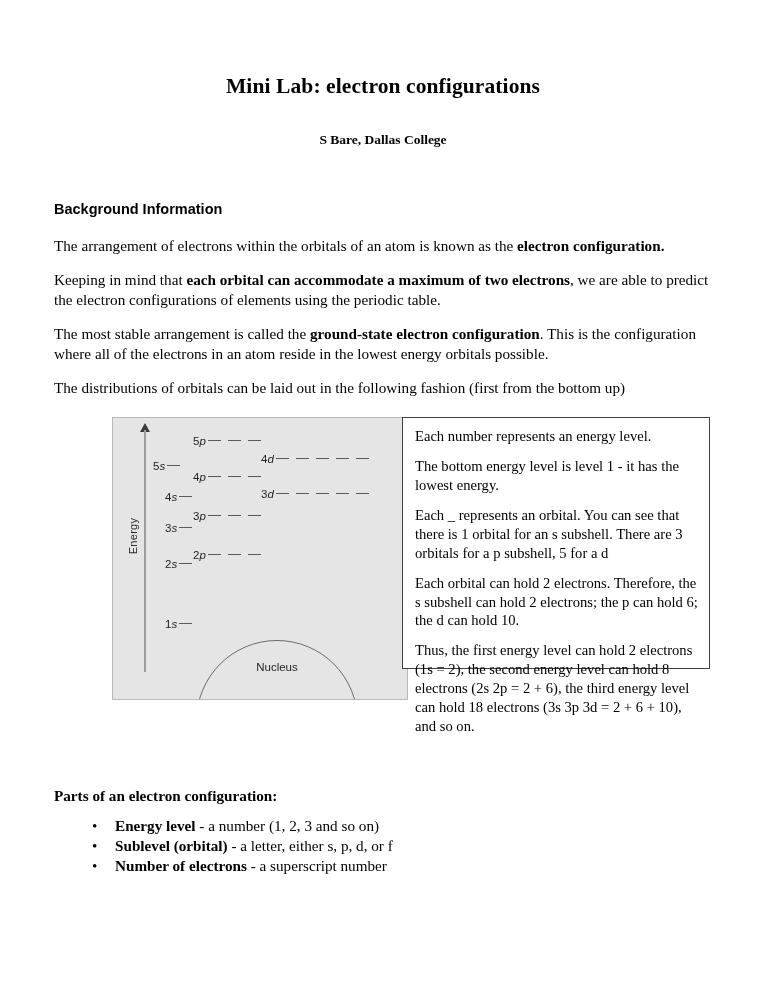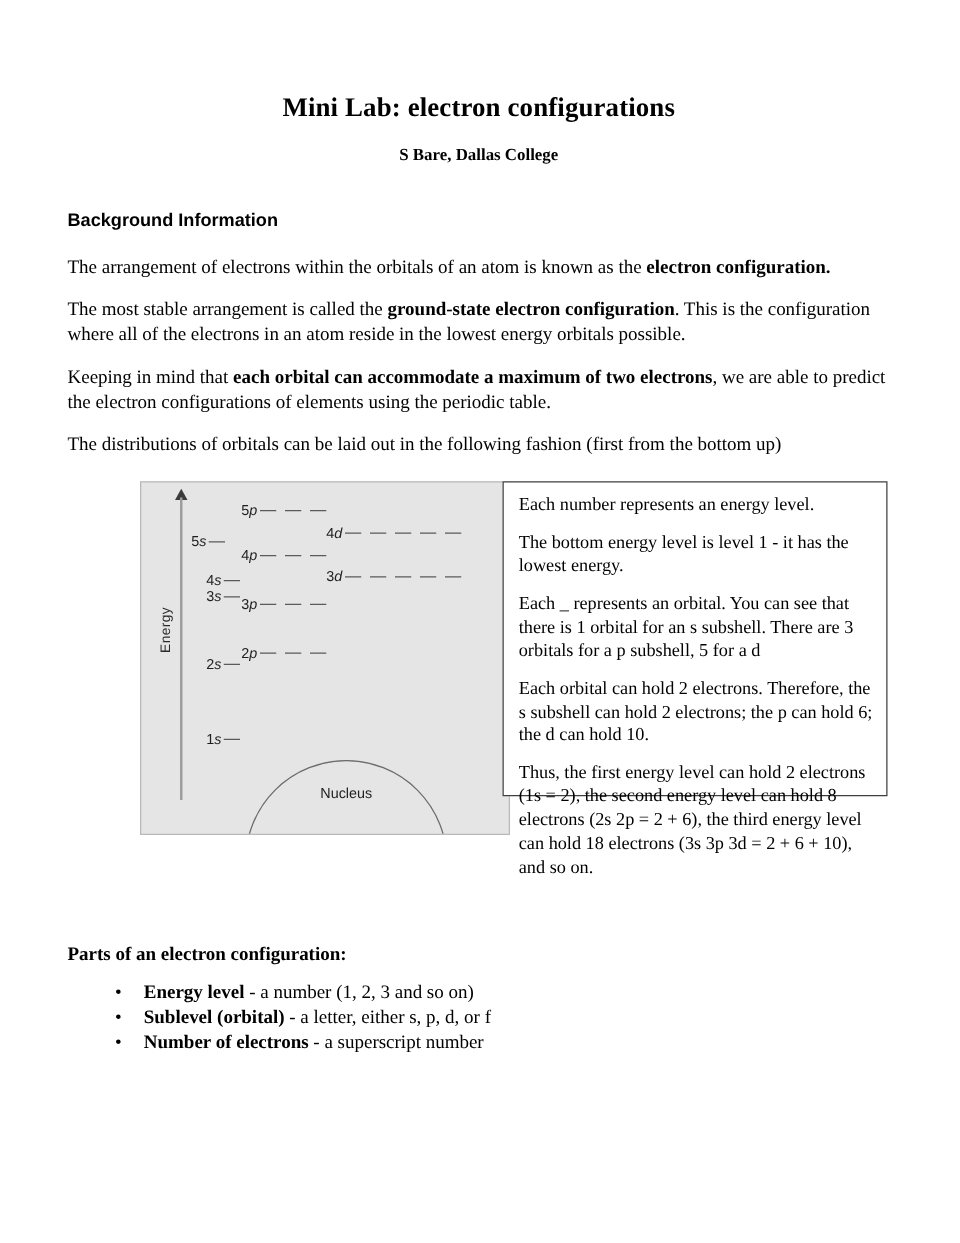--- a/index.html
+++ b/index.html
@@ -39,21 +39,21 @@
     text-align: center;
     margin: 0;
     padding-top: 74px;
     letter-spacing: 0.1px;
   }
   .doc-byline {
     font-family: "Liberation Serif", serif;
     font-weight: bold;
     font-size: 13.5px;
     text-align: center;
-    margin: 0;
+    margin: 16px;
     padding-top: 17px;
   }
 
   
   .section-heading {
     font-family: "Liberation Sans", sans-serif;
     font-weight: bold;
     font-size: 14.5px;
     margin: 0;
     padding-top: 37px;
@@ -223,23 +223,23 @@
 <div class="page">
   <div class="content">
 
     <h1 class="doc-title">Mini Lab: electron configurations</h1>
     <div class="doc-byline">S Bare, Dallas College</div>
 
     <h2 class="section-heading">Background Information</h2>
 
     <p class="body-text first"><span>The arrangement of electrons within the orbitals of an atom is known as the </span><span class="b">electron configuration.</span></p>
 
+    <p class="body-text"><span>Keeping in mind that </span><span class="b">each orbital can accommodate a maximum of two electrons</span><span>, we are able to predict the electron configurations of elements using the periodic table.</span></p>
+
     <p class="body-text"><span>The most stable arrangement is called the </span><span class="b">ground-state electron configuration</span><span>. This is the configuration where all of the electrons in an atom reside in the lowest energy orbitals possible.</span></p>
-
-    <p class="body-text"><span>Keeping in mind that </span><span class="b">each orbital can accommodate a maximum of two electrons</span><span>, we are able to predict the electron configurations of elements using the periodic table.</span></p>
 
     <p class="body-text">The distributions of orbitals can be laid out in the following fashion (first from the bottom up)</p>
 
     <div class="figure-row">
 
       <div class="diagram-box">
         <div class="energy-arrowhead"></div>
         <div class="energy-axis"></div>
         <div class="energy-label">Energy</div>
 
@@ -299,21 +299,21 @@
 
         <div class="orbital" style="left:80px; top:92px;">
           <span class="lbl">3<i>p</i></span>
           <span class="dashes">
               <span class="dash tight"></span>
               <span class="dash" style="margin-left:7px"></span>
               <span class="dash"></span>
             </span>
         </div>
 
-        <div class="orbital" style="left:52px; top:86px;">
+        <div class="orbital" style="left:52px; top:104px;">
           <span class="lbl">3<i>s</i></span>
           <span class="dashes">
               <span class="dash tight"></span>
             </span>
         </div>
 
         <div class="orbital" style="left:80px; top:131px;">
           <span class="lbl">2<i>p</i></span>
           <span class="dashes">
               <span class="dash tight"></span>

